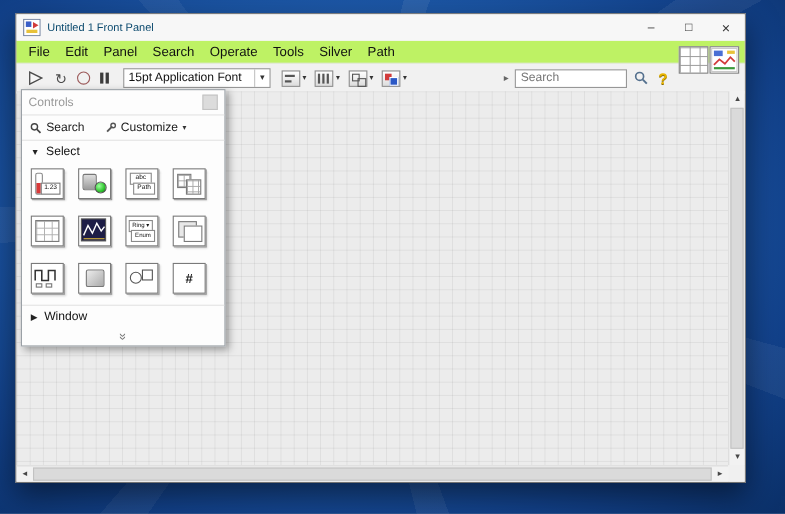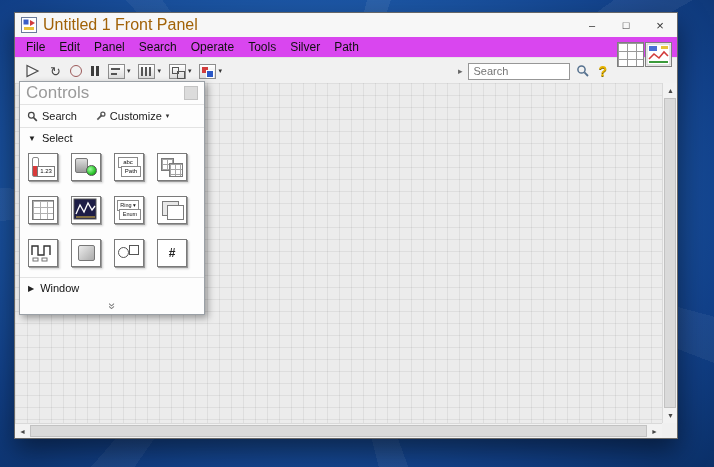--- a/index.html
+++ b/index.html
@@ -18,27 +18,27 @@
       rgba(255,255,255,.05) 215deg 221deg, transparent 221deg 268deg,
       rgba(255,255,255,.06) 268deg 274deg, transparent 274deg 318deg,
       rgba(255,255,255,.05) 318deg 324deg, transparent 324deg 360deg);}
 
   
   .win{position:absolute;left:14px;top:12px;width:664px;height:427px;
     background:#f0f0f0;border:1px solid #676767;box-shadow:0 12px 26px rgba(0,0,0,.5);box-sizing:border-box;}
 
   .titlebar{height:24px;background:#f7f7f7;display:flex;align-items:center;position:relative;}
   .app-icon{width:16px;height:16px;margin-left:6px;}
-  .title-text{font-size:16px;color:#a16207;margin-left:6px;}
+  .title-text{font-size:10px;color:#0c4a6e;margin-left:6px;}
   .win-btns{margin-left:auto;display:flex;height:24px;}
   .tbtn{width:34px;height:24px;display:flex;align-items:center;justify-content:center;
         font-size:11px;color:#333;cursor:default;}
   .tbtn.close{font-size:13px;}
 
-  .menubar{height:20px;background:#d946ef;display:flex;align-items:center;padding-left:4px;
+  .menubar{height:20px;background:#bef264;display:flex;align-items:center;padding-left:4px;
            border-bottom:1px solid #e6e6e6;}
   .menu-item{padding:2px 7px;font-size:12px;color:#111;}
 
   .toolbar{height:26px;background:#f1f1f1;display:flex;align-items:center;
            border-bottom:1px solid #cfcfcf;padding:0 70px 0 10px;position:relative;}
   .tool{display:flex;align-items:center;justify-content:center;margin-right:9px;}
   .abort-circle{width:10px;height:10px;border-radius:50%;
     background:radial-gradient(circle at 35% 30%, #f2b6b6, #cf5151 65%, #93282 90%, #8c2424);
     border:1px solid #9c5a5a;}
   .pause{display:flex;gap:2px;}
@@ -88,21 +88,21 @@
   .sarrow{width:15px;height:15px;display:flex;align-items:center;justify-content:center;
           font-size:7px;color:#474747;flex:none;}
   .vthumb{position:absolute;left:1px;right:1px;top:15px;bottom:15px;background:#dadada;border:1px solid #c2c2c2;}
   .hthumb{flex:1;margin:1px 0;background:#dadada;border:1px solid #c2c2c2;}
   .hscroll .sarrow.right{margin-left:auto;}
   .scorner{position:absolute;right:0;bottom:0;width:15px;height:15px;background:#f0f0f0;}
 
   
   .palette{position:absolute;left:4px;top:68px;width:186px;background:#fdfdfd;
     border:1px solid #9aa0a6;box-shadow:3px 3px 7px rgba(0,0,0,.35);z-index:6;box-sizing:border-box;}
-  .p-header{height:22px;display:flex;align-items:center;padding:0 6px;color:#9a9a9a;font-size:17px;}
+  .p-header{height:22px;display:flex;align-items:center;padding:0 6px;color:#9a9a9a;font-size:11px;}
   .p-close{margin-left:auto;width:12px;height:12px;background:#dcdcdc;border:1px solid #c3c3c3;}
   .p-tools{height:22px;display:flex;align-items:center;gap:4px;padding:0 7px;font-size:11px;color:#1a1a1a;
            border-top:1px solid #e3e3e3;border-bottom:1px solid #e3e3e3;}
   .p-tools .gap{width:10px;}
   .p-section{height:20px;display:flex;align-items:center;gap:6px;padding:0 8px;font-size:11px;color:#111;}
   .sec-caret{font-size:8px;color:#222;}
   .p-grid{padding:5px 2px 2px 5px;}
   .p-row{display:flex;gap:13px;padding-left:3px;margin-bottom:15px;}
   .p-row:last-child{margin-bottom:8px;}
   .picon{width:28px;height:26px;background:#fff;border:1px solid #7a7a7a;position:relative;overflow:hidden;
@@ -192,20 +192,24 @@
       <div class="tool">
         <span class="abort-circle"></span>
       </div>
       <div class="tool">
         <span class="pause">
             <i></i>
             <i></i>
           </span>
       </div>
 
+      <div class="combo">
+        <span>15pt Application Font</span>
+        <span class="caret-box">▼</span>
+      </div>
 
       <div class="dd">
         <span class="dd-icon align">
             <i class="b1"></i>
             <i class="b2"></i>
           </span>
         <span class="caret">▾</span>
       </div>
       <div class="dd">
         <span class="dd-icon distrib">

